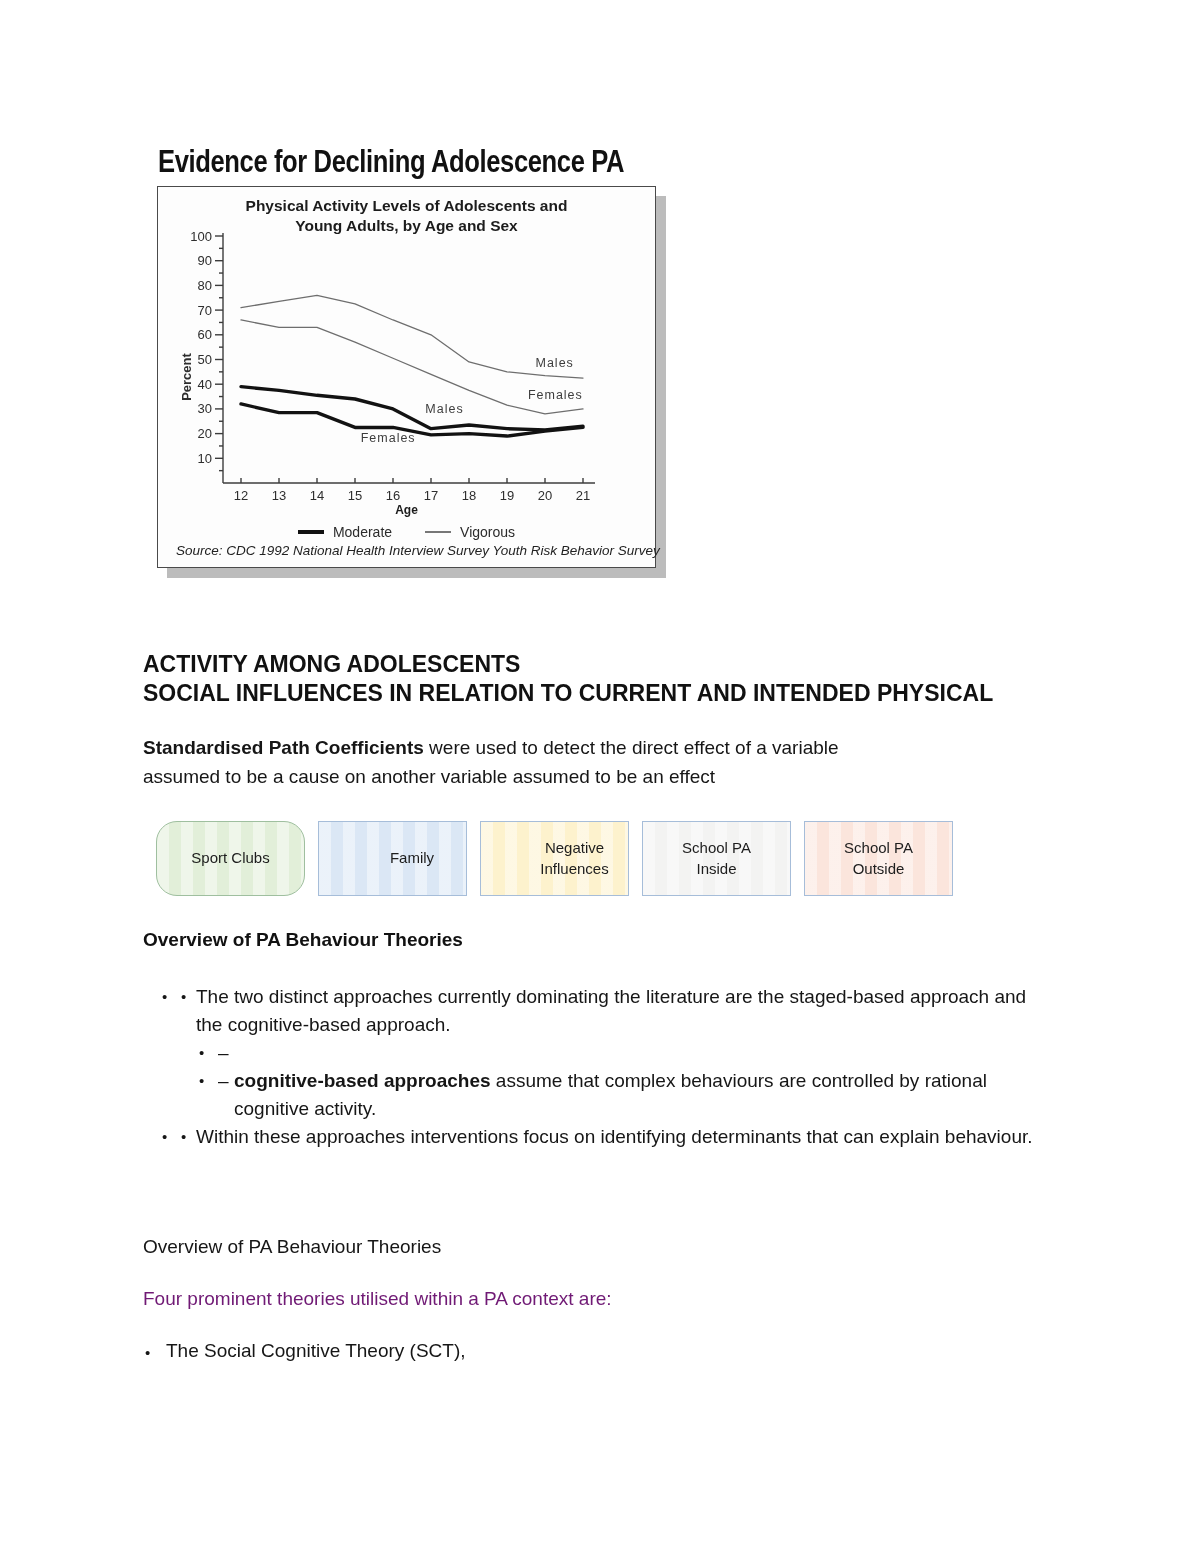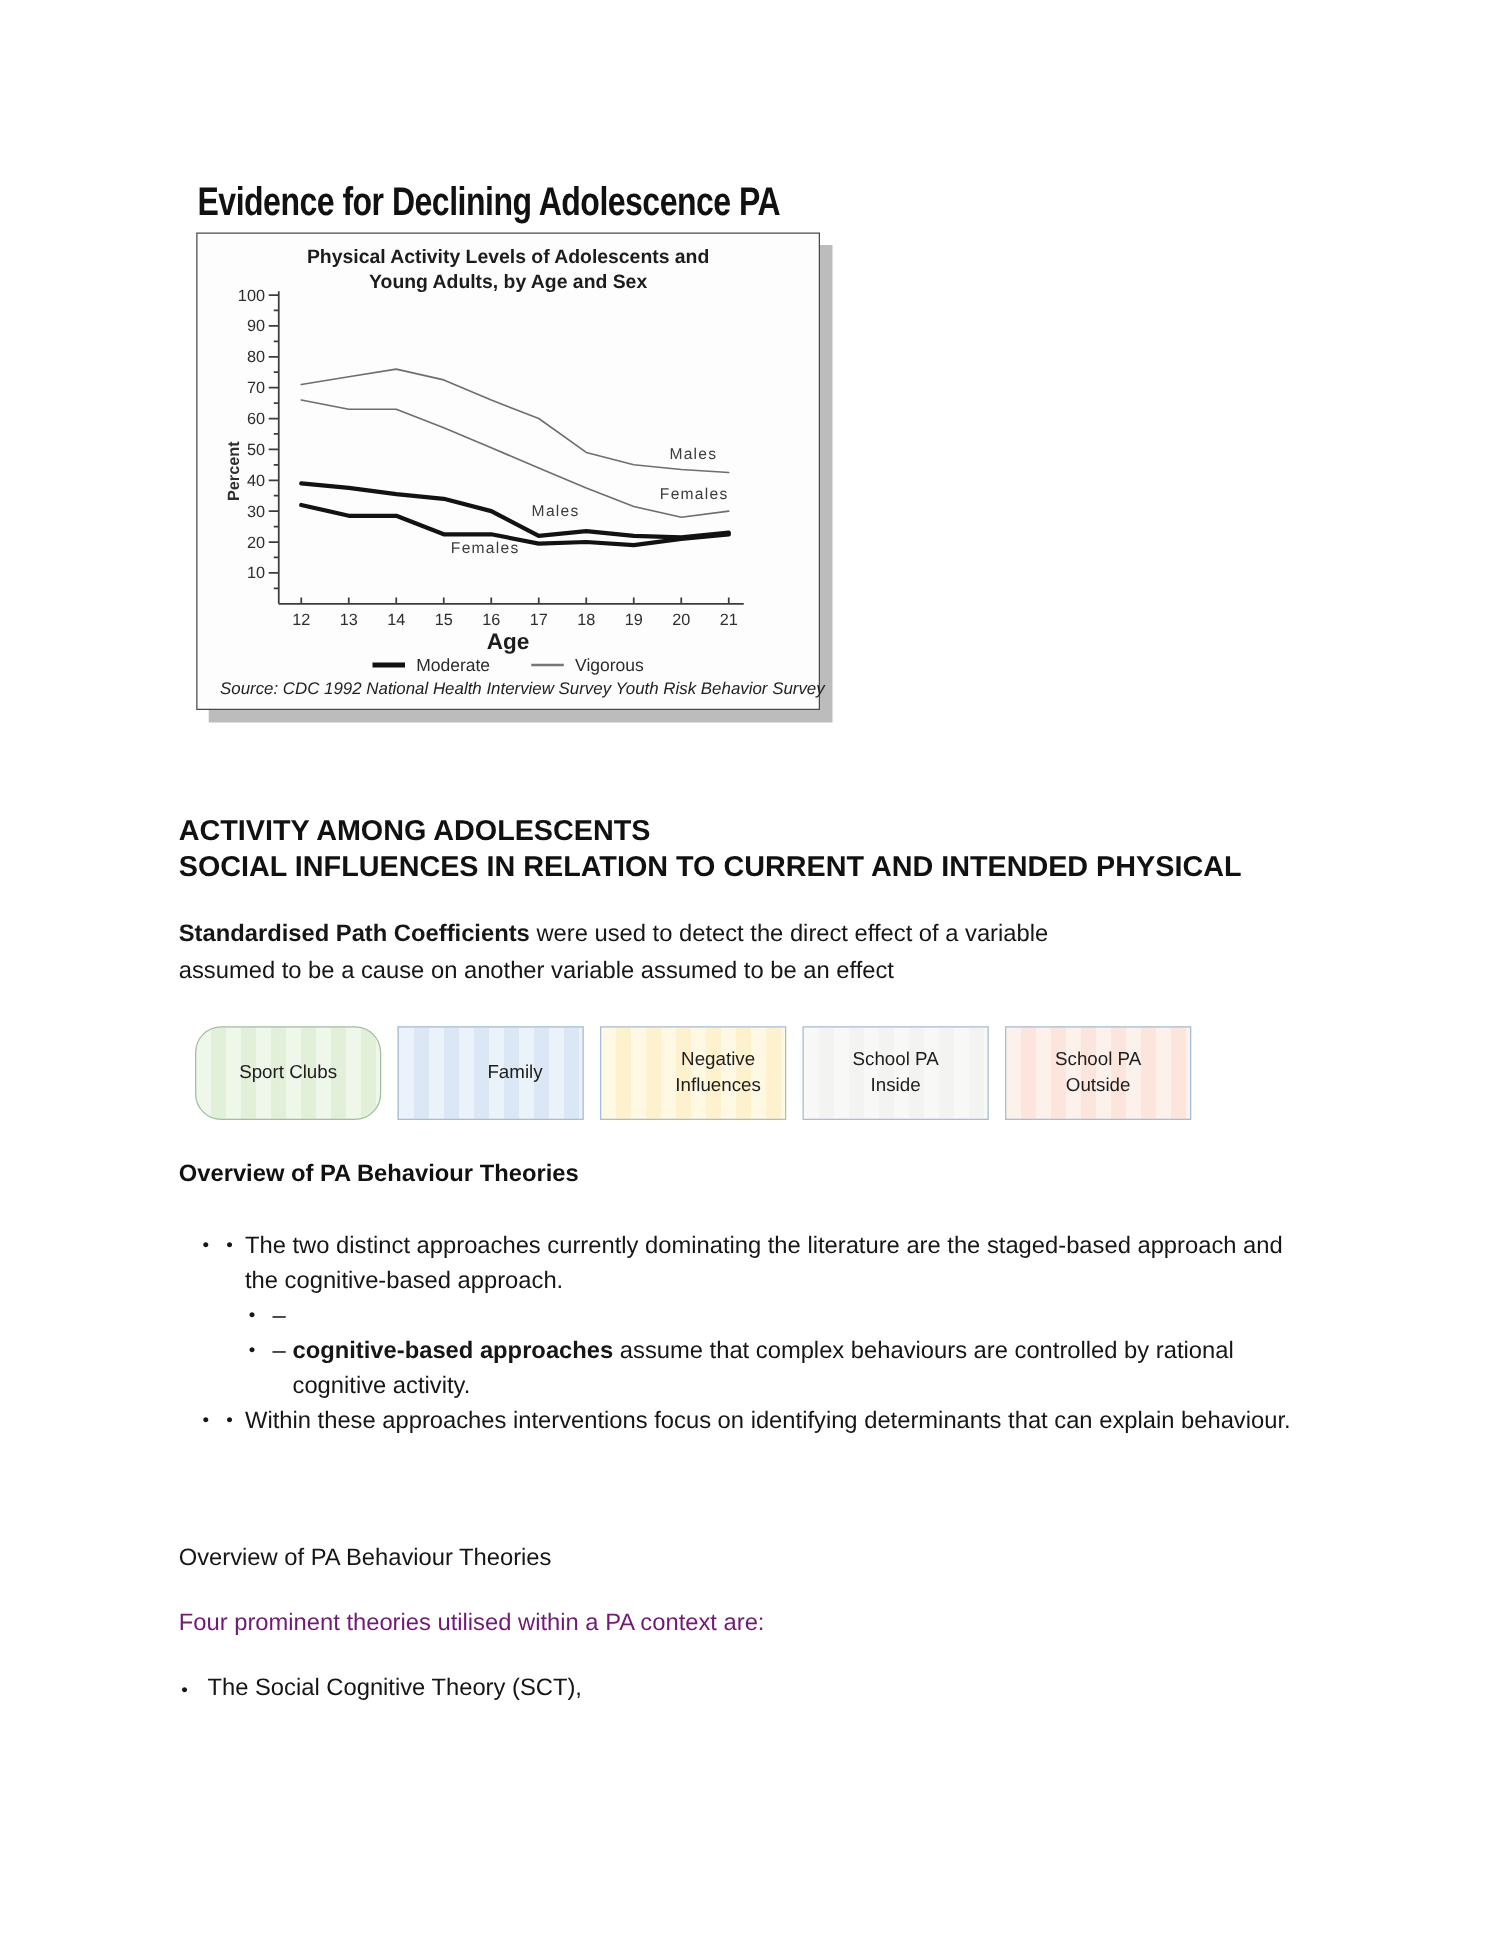--- a/index.html
+++ b/index.html
@@ -14,21 +14,21 @@
   #chartbox{position:absolute;left:157px;top:186px;width:497px;height:380px;background:#fdfdfd;
             border:1.5px solid #4a4a4a;box-shadow:10px 10px 0 0 #bcbcbc;}
   #chartbox .c-title{position:absolute;left:0;top:9px;width:100%;text-align:center;
             font-size:15.5px;font-weight:bold;line-height:19.5px;color:#1c1c1c;}
   #pa-svg{position:absolute;left:0;top:42px;width:497px;height:282px;}
   #pa-svg text{font-family:"Liberation Sans",sans-serif;fill:#2e2e2e;}
   #pa-svg .tick-label{font-size:13px;}
   #pa-svg .curve-label{font-size:12.5px;letter-spacing:1px;fill:#3d3d3d;}
   #pa-svg .percent-label{font-size:13px;font-weight:bold;}
   .c-xlabel{position:absolute;left:0;top:316px;width:100%;text-align:center;
-            font-size:18px;font-weight:bold;color:#1c1c1c;}
+            font-size:12px;font-weight:bold;color:#1c1c1c;}
   .c-legend{position:absolute;left:0;top:337px;width:100%;display:flex;justify-content:center;
             align-items:center;gap:9px;font-size:14px;color:#2b2b2b;}
   .sw-thick{display:inline-block;width:26px;height:4px;background:#111;}
   .sw-thin{display:inline-block;width:26px;height:1.5px;background:#777;margin-left:24px;}
   .c-source{position:absolute;left:18px;top:356px;font-size:13.5px;font-style:italic;color:#222;
             white-space:nowrap;}
 
   
   #sec-heading{position:absolute;left:143px;top:650px;margin:0;font-size:23px;font-weight:bold;
                line-height:29px;color:#111;}

